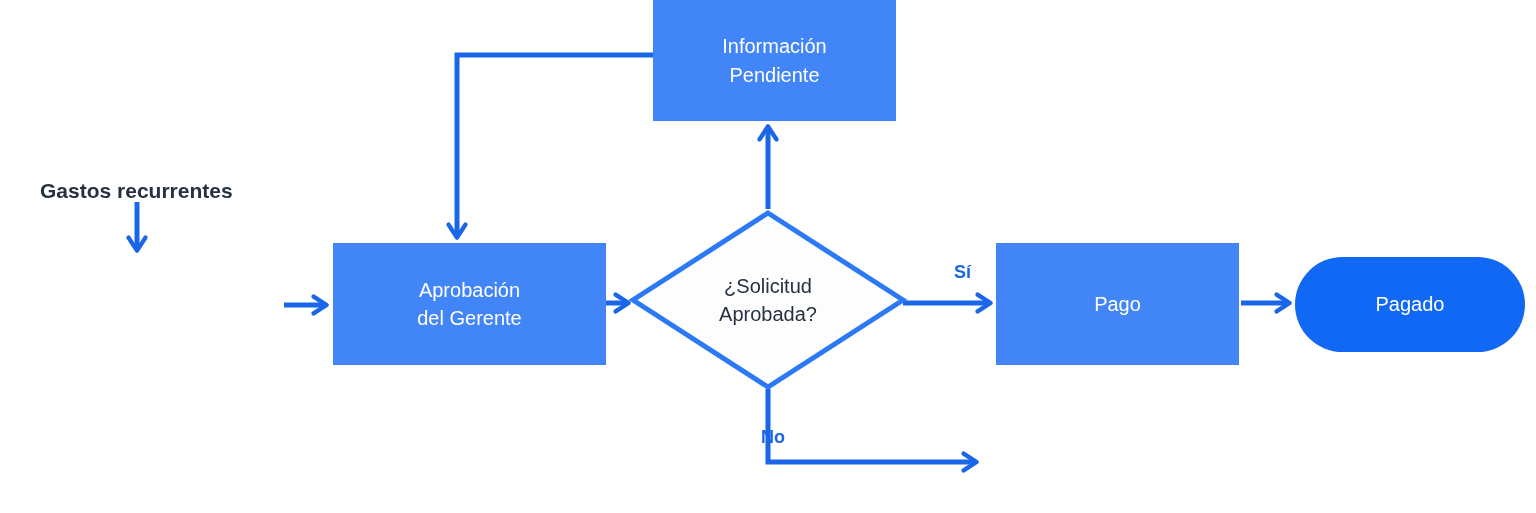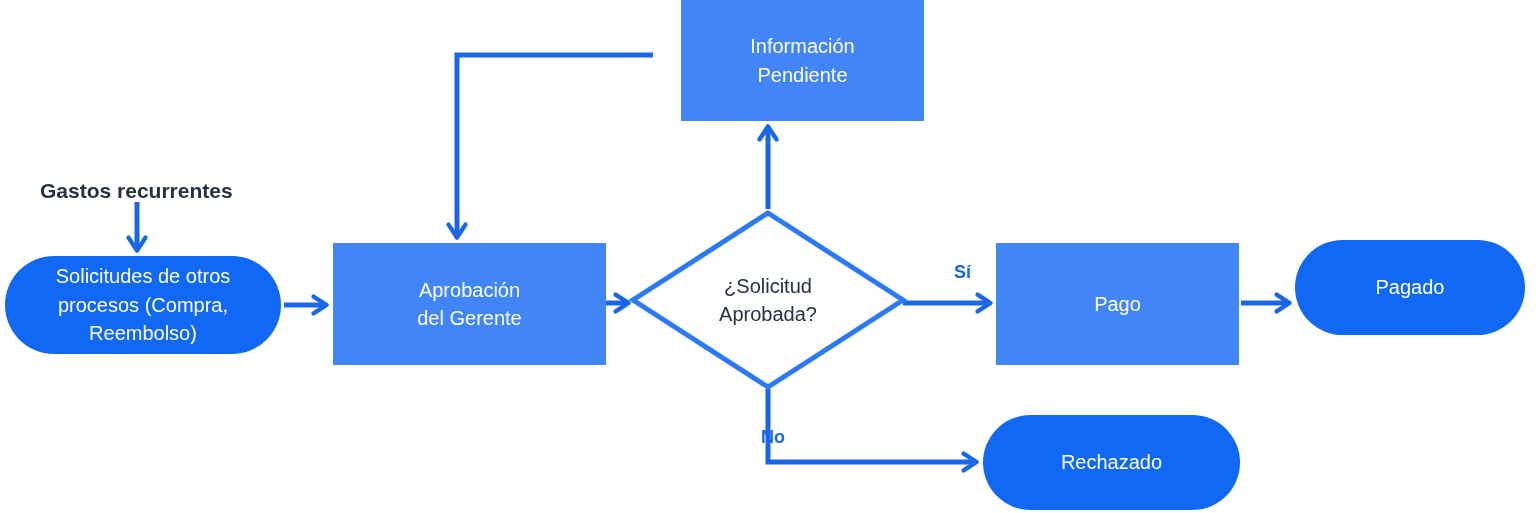--- a/index.html
+++ b/index.html
@@ -26,23 +26,23 @@
     color: #ffffff;
     font-size: 20px;
     line-height: 1.42;
     box-sizing: border-box;
   }
   .terminator { background: var(--pill, #1168F5); border-radius: 60px; }
   .process   { background: var(--process, #4285F7); }
 
   #node-solicitudes { left: 5px;    top: 256px; width: 276px; height: 98px;  border-radius: 49px; }
   #node-aprobacion  { left: 333px;  top: 243px; width: 273px; height: 122px; }
-  #node-informacion { left: 653px;  top: 0px;   width: 243px; height: 121px; margin-left: 28px; }
+  #node-informacion { left: 653px;  top: 0px;   width: 243px; height: 121px; }
   #node-pago        { left: 996px;  top: 243px; width: 243px; height: 122px; text-align: right; }
-  #node-pagado      { left: 1295px; top: 240px; width: 230px; height: 95px;  border-radius: 48px; }
+  #node-pagado      { left: 1295px; top: 257px; width: 230px; height: 95px;  border-radius: 48px; }
   #node-rechazado   { left: 983px;  top: 415px; width: 257px; height: 95px;  border-radius: 48px; }
 
   .decision-label {
     position: absolute;
     left: 633px; top: 213px; width: 270px; height: 174px;
     display: flex; align-items: center; justify-content: center;
     text-align: center; white-space: pre-line;
     color: var(--dark-text, #273142);
     font-size: 20px; line-height: 1.42;
   }
@@ -80,36 +80,32 @@
     <path class="edge" d="M653 55 L457 55 L457 235" marker-end="url(#arrowhead)"></path>
     <path class="edge" d="M903 303 L988 303" marker-end="url(#arrowhead)"></path>
     <path class="edge" d="M1241 303 L1287 303" marker-end="url(#arrowhead)"></path>
     <path class="edge" d="M768 389 L768 462 L974 462" marker-end="url(#arrowhead)"></path>
 
     <polygon class="diamond-shape" points="768,213 903,300 768,387 633,300"></polygon>
   </svg>
 
   <div class="annotation">Gastos recurrentes</div>
 
-  <div id="node-solicitudes" class="node terminator">Solicitudes de otros
-procesos (Compra,
-Reembolso)</div>
 
   <div id="node-aprobacion" class="node process">Aprobación
 del Gerente</div>
 
   <div id="node-informacion" class="node process">Información
 Pendiente</div>
 
   <div class="decision-label">¿Solicitud
 Aprobada?</div>
 
   <div id="node-pago" class="node process">Pago</div>
 
   <div id="node-pagado" class="node terminator">Pagado</div>
 
-  <div id="node-rechazado" class="node terminator">Rechazado</div>
 
   <div id="label-si" class="edge-label">Sí</div>
 
   <div id="label-no" class="edge-label">No</div>
 
 </div>
 
 </body></html>

